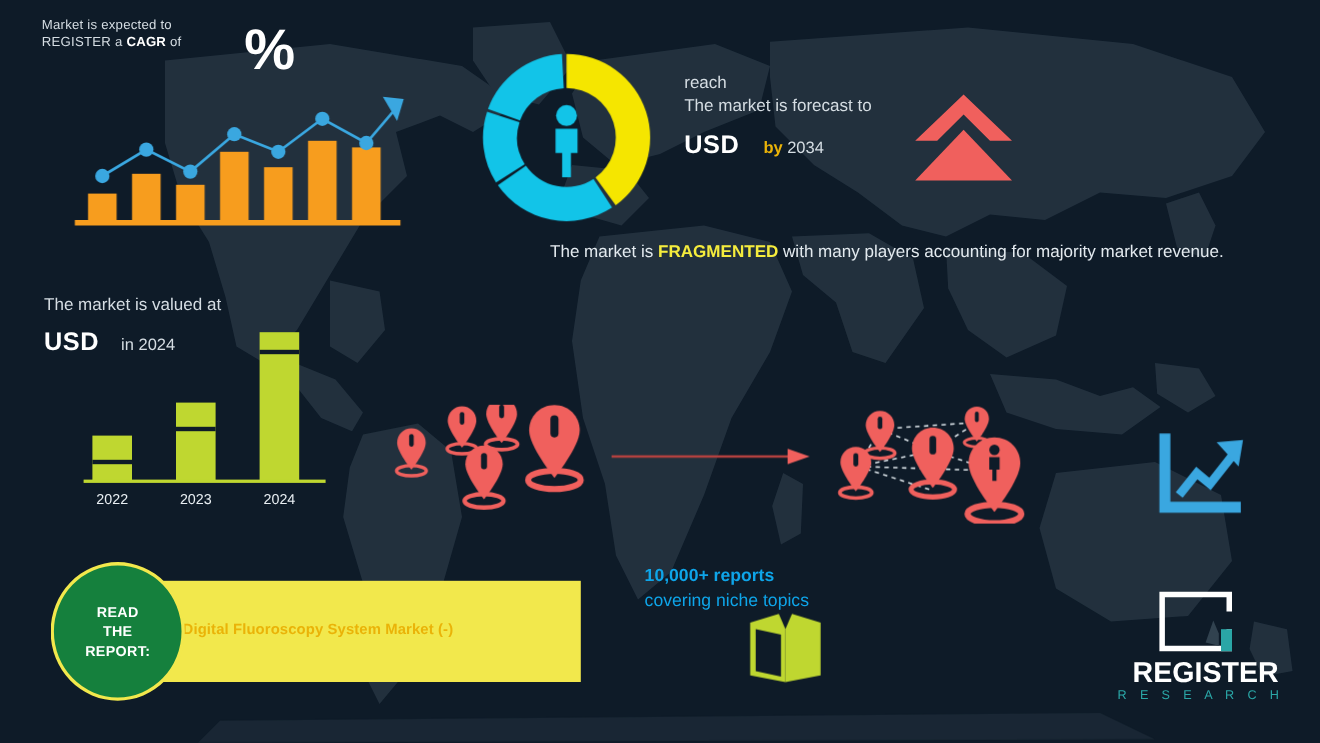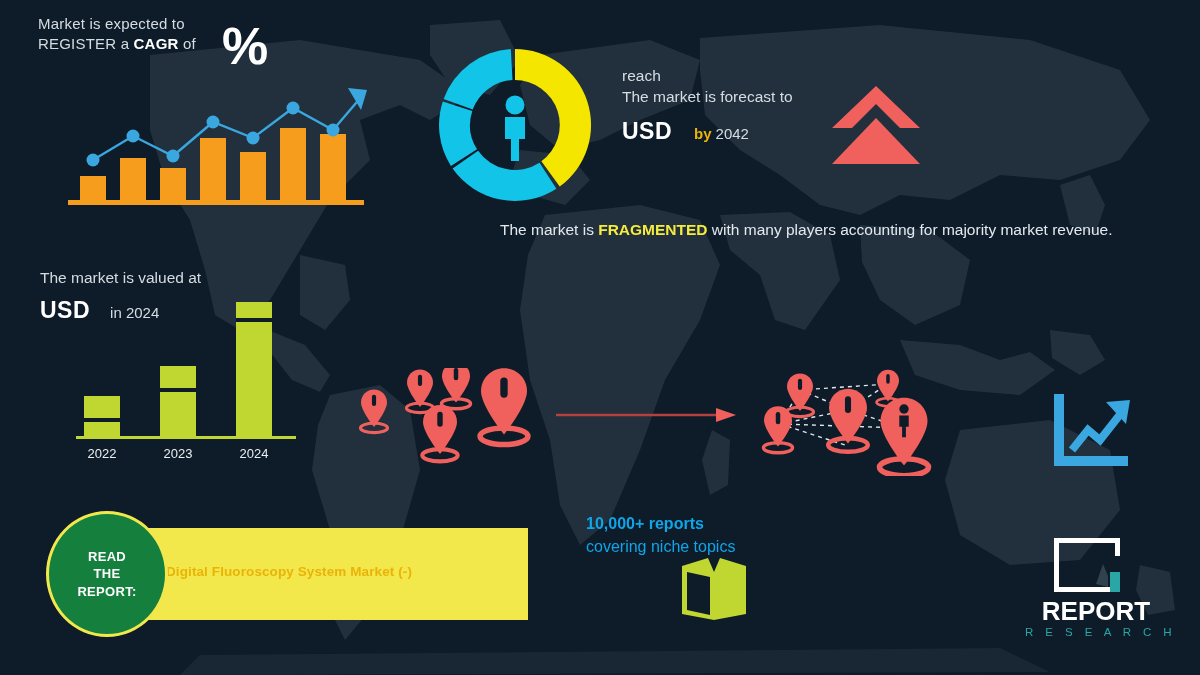--- a/index.html
+++ b/index.html
@@ -12,21 +12,21 @@
   #stage { position:absolute; inset:0; }
 
   
   .map { position:absolute; inset:0; z-index:0; }
   .map svg { width:100%; height:100%; display:block; }
 
   
   .txt { position:absolute; z-index:5; color:#e8eef2; line-height:1.35; }
 
   
-  #cagr-block { left:38px; top:14px; width:300px; font-size:15px; letter-spacing:.2px; }
+  #cagr-block { left:38px; top:14px; width:300px; font-size:12px; letter-spacing:.2px; }
   #cagr-block .l1 { color:#d5dde3; }
   #cagr-block .l2 { color:#d5dde3; }
   #cagr-block .l2 b { color:#ffffff; font-weight:700; }
   #pct-symbol {
     position:absolute; left:222px; top:20px; z-index:6;
     font-size:52px; font-weight:700; color:#ffffff; line-height:1;
   }
 
   
   #forecast-block { left:622px; top:66px; width:290px; font-size:15.5px; }
@@ -83,21 +83,21 @@
   }
 
   
   #logo { position:absolute; left:1016px; top:534px; width:160px; height:112px; z-index:6; }
   #logo-mark { position:absolute; left:34px; top:0; width:74px; height:62px; }
   #logo-name {
     position:absolute; left:0; top:64px; width:160px; text-align:center;
     font-size:26px; font-weight:700; color:#ffffff; letter-spacing:0px; line-height:1;
   }
   #logo-sub {
-    position:absolute; left:0; top:93px; width:160px; text-align:right;
+    position:absolute; left:0; top:93px; width:160px; text-align:left;
     font-size:11.5px; font-weight:400; color:#2aa6a6; letter-spacing:4.4px; line-height:1;
   }
 </style>
 </head>
 <body>
 
 <div id="stage">
 
   <div class="map">
     <svg viewBox="0 0 1200 675" preserveAspectRatio="none" aria-hidden="true">
@@ -200,21 +200,21 @@
           <path d="M-10 -8 h20 v22 h-6 v22 h-8 v-22 h-6 Z"></path>
         </g>
       </g>
     </svg>
   </div>
 
   <div class="txt" id="forecast-block">
     <div class="l1">reach</div>
     <div class="l1">The market is forecast to</div>
     <div class="l2">
-      <span class="usd">USD</span><span class="by">by</span><span class="yr">2042</span>
+      <span class="usd">USD</span><span class="by">by</span><span class="yr">2034</span>
     </div>
   </div>
 
   <div class="svgwrap" id="red-arrows">
     <svg viewBox="0 0 96 82" aria-hidden="true">
       <path d="M48 2 L92 44 L72 44 L48 20 L24 44 L4 44 Z" fill="#f0605d"></path>
       <path d="M48 34 L92 80 L4 80 Z" fill="#f0605d"></path>
     </svg>
   </div>
 
@@ -371,17 +371,17 @@
     </svg>
   </div>
 
   <div id="logo">
     <svg id="logo-mark" viewBox="0 0 74 62" aria-hidden="true">
       <path d="M4 4 h66 v16 h-5 V9 H9 v44 h56 V40 h5 v18 H4 Z" fill="#ffffff" opacity="0"></path>
       <path d="M4 4 H70 V22 H65 V9 H9 V53 H65 V38 H70 V58 H4 Z" fill="#ffffff"></path>
       <rect x="60" y="38" width="10" height="20" fill="#2aa6a6"></rect>
       <path d="M46 50 L53 30 L58 42 L58 53 Z" fill="#31424f"></path>
     </svg>
-    <div id="logo-name">REPORT</div>
+    <div id="logo-name">REGISTER</div>
     <div id="logo-sub">R E S E A R C H</div>
   </div>
 
 </div>
 
 </body></html>

